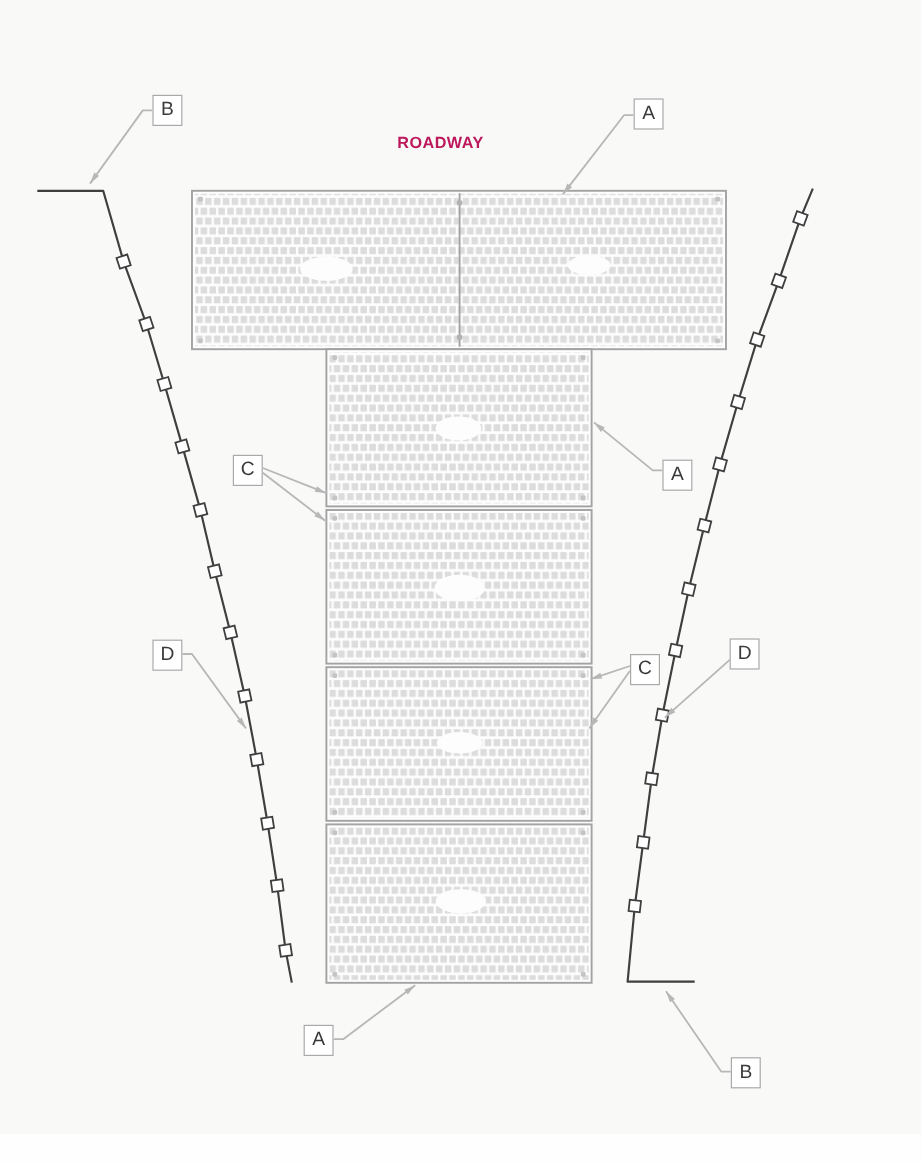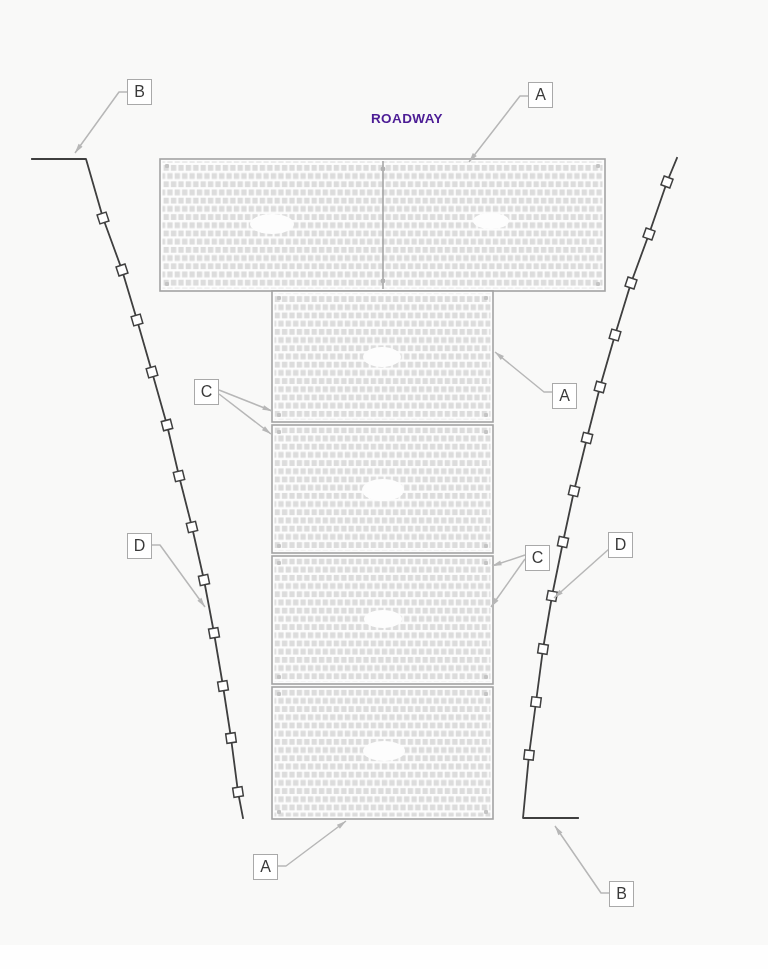--- a/index.html
+++ b/index.html
@@ -8,23 +8,23 @@
     width:768px;height:969px;
     background:#f9f9f8;
     overflow:hidden;
     font-family:"Liberation Sans",sans-serif;
   }
   .plan-svg{position:absolute;left:0;top:0;}
   .overlay{position:absolute;left:0;top:0;width:768px;height:969px;pointer-events:none;}
   .roadway-label{
     position:absolute;
     left:331px;top:111px;width:112px;
-    text-align:right;
+    text-align:left;
     font-size:13.5px;font-weight:700;letter-spacing:.4px;
-    color:#4c1d95;
+    color:#be185d;
   }
   .callout{
     position:absolute;
     width:25px;height:26px;
     box-sizing:border-box;
     border:1.5px solid #a9a9a9;
     background:rgba(255,255,255,.95);
     color:#3a3a3a;
     font-size:16px;line-height:23px;
     text-align:center;

